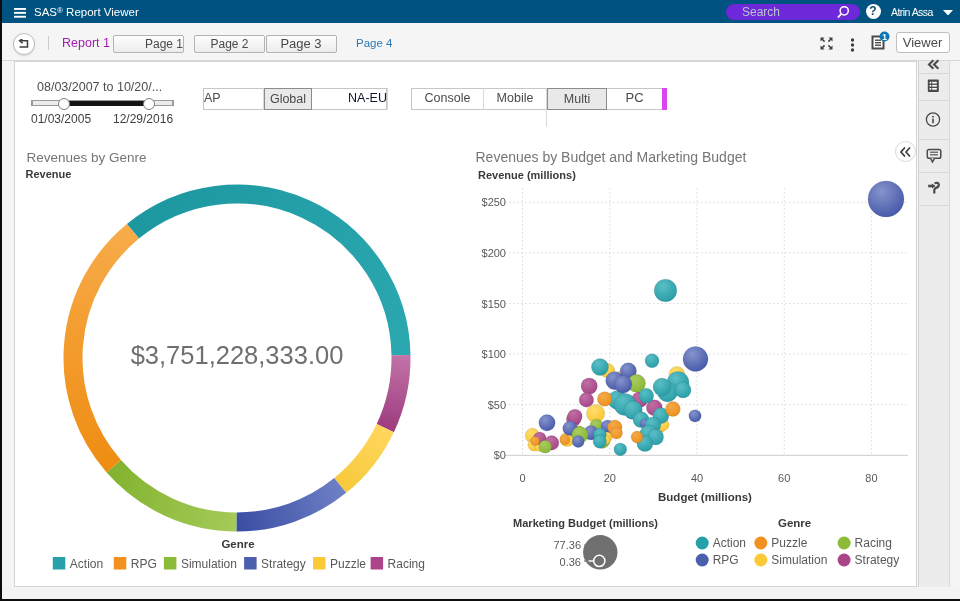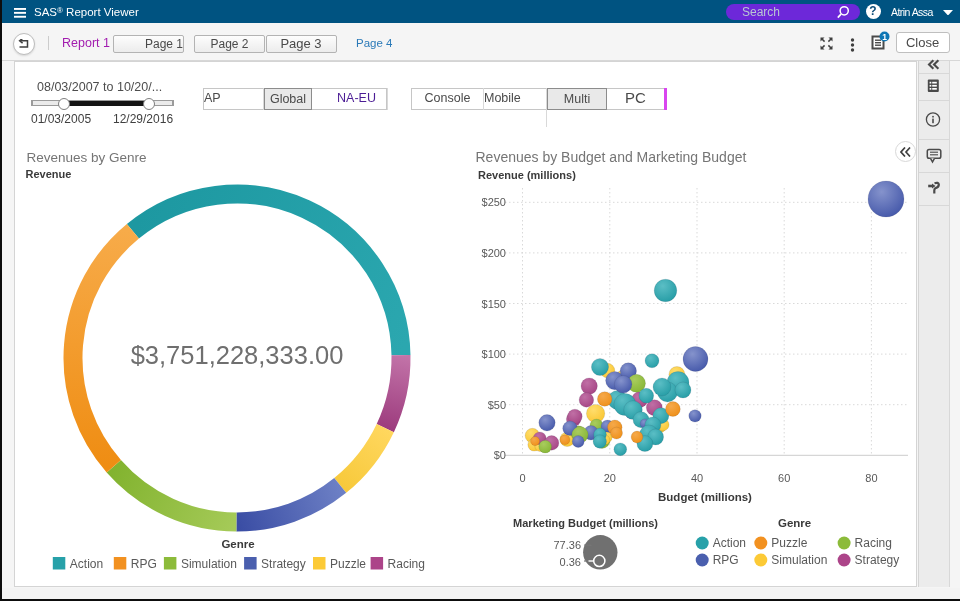--- a/index.html
+++ b/index.html
@@ -58,21 +58,21 @@
     <circle cx="2.5" cy="12" r="1.7" fill="#3f3f3f"></circle>
   </svg>
 <svg width="20" height="19" viewBox="0 0 20 19" style="position:absolute;left:870px;top:31px">
 <rect x="2.5" y="5.5" width="11" height="12" fill="#fff" stroke="#4a4a4a" stroke-width="2"></rect>
 <rect x="5" y="8.5" width="6" height="1.4" fill="#4a4a4a"></rect>
     <rect x="5" y="11" width="6" height="1.4" fill="#4a4a4a"></rect>
     <rect x="5" y="13.5" width="6" height="1.4" fill="#4a4a4a"></rect>
 <circle cx="14.5" cy="5.5" r="5" fill="#0e76b4"></circle>
 <text x="14.5" y="8.6" font-size="8.5" font-weight="bold" fill="#fff" text-anchor="middle" font-family="Liberation Sans">1</text>
 </svg>
-<div style="position:absolute;left:895.5px;top:32px;width:52px;height:19px;border:1px solid #bfbfbf;border-radius:3px;background:#fff;text-align:center;line-height:19px;font-size:13px;color:#4a4a4a">Close</div>
+<div style="position:absolute;left:895.5px;top:32px;width:52px;height:19px;border:1px solid #bfbfbf;border-radius:3px;background:#fff;text-align:center;line-height:19px;font-size:13px;color:#4a4a4a">Viewer</div>
 
 <div style="position:absolute;left:13.5px;top:60.5px;width:903px;height:526px;background:#fff;border:1px solid #d4d4d4;box-sizing:border-box"></div>
 
 <div style="position:absolute;left:917.5px;top:60.5px;width:31px;height:526px;background:#ececec;border-left:1px solid #d4d4d4;box-sizing:border-box">
 <div style="position:absolute;left:0;top:12.5px;width:31px;height:1px;background:#d8d8d8"></div>
 <div style="position:absolute;left:0;top:39px;width:31px;height:1px;background:#d8d8d8"></div>
 <div style="position:absolute;left:0;top:78.5px;width:31px;height:1px;background:#d8d8d8"></div>
 <div style="position:absolute;left:0;top:111px;width:31px;height:1px;background:#d8d8d8"></div>
 <div style="position:absolute;left:0;top:144px;width:31px;height:1px;background:#d8d8d8"></div>
 </div>
@@ -111,27 +111,27 @@
 <div style="position:absolute;left:31px;top:100px;width:139px;height:4px;border:1px solid #9b9b9b;border-left-width:2px;border-right-width:2px;background:#ebebeb"></div>
 <div style="position:absolute;left:62px;top:100.5px;width:86px;height:5px;background:#141414"></div>
 <div style="position:absolute;left:57.5px;top:98px;width:10px;height:10px;border-radius:50%;background:#fff;border:1px solid #7f7f7f"></div>
 <div style="position:absolute;left:142.5px;top:98px;width:10px;height:10px;border-radius:50%;background:#fff;border:1px solid #7f7f7f"></div>
 <div style="position:absolute;left:31px;top:112px;font-size:12px;color:#3f3f3f">01/03/2005</div>
 <div style="position:absolute;left:113px;top:112px;font-size:12px;color:#3f3f3f">12/29/2016</div>
 </div>
 <div style="position:absolute;left:203px;top:88px;width:184px;height:22px;border:1px solid #c6c6c6;box-sizing:border-box;background:#fff">
     <div style="position:absolute;left:0px;top:-1px;width:60px;height:22px;border-right:1px solid #d9d9d9;box-sizing:border-box;text-align:left;line-height:20px;font-size:12.5px;color:#4a4a4a">AP</div>
     <div style="position:absolute;left:60px;top:-1px;width:48px;height:22px;background:#e9e9e9;border:1px solid #8c8c8c;box-sizing:border-box;text-align:center;line-height:20px;font-size:12.5px;color:#4a4a4a;z-index:2">Global</div>
-    <div style="position:absolute;left:122px;top:-1px;width:62px;height:22px;border-right:1px solid #d9d9d9;box-sizing:border-box;text-align:center;line-height:20px;font-size:12.5px;color:#4c1d95">NA-EU</div>
+    <div style="position:absolute;left:122px;top:-1px;width:62px;height:22px;border-right:1px solid #d9d9d9;box-sizing:border-box;text-align:right;line-height:20px;font-size:12.5px;color:#0f172a">NA-EU</div>
   </div>
 <div style="position:absolute;left:411px;top:88px;width:255px;height:22px;border:1px solid #c6c6c6;box-sizing:border-box;background:#fff">
     <div style="position:absolute;left:0px;top:-1px;width:72px;height:22px;border-right:1px solid #d9d9d9;box-sizing:border-box;text-align:center;line-height:20px;font-size:12.5px;color:#4a4a4a">Console</div>
-    <div style="position:absolute;left:72px;top:-1px;width:63px;height:39px;border-right:1px solid #d9d9d9;box-sizing:border-box;text-align:left;line-height:20px;font-size:12.5px;color:#4a4a4a">Mobile</div>
+    <div style="position:absolute;left:72px;top:-1px;width:63px;height:39px;border-right:1px solid #d9d9d9;box-sizing:border-box;text-align:center;line-height:20px;font-size:12.5px;color:#4a4a4a">Mobile</div>
     <div style="position:absolute;left:135px;top:-1px;width:60px;height:22px;background:#e9e9e9;border:1px solid #8c8c8c;box-sizing:border-box;text-align:center;line-height:20px;font-size:12.5px;color:#4a4a4a;z-index:2">Multi</div>
-    <div style="position:absolute;left:195px;top:-1px;width:60px;height:22px;border-right:3px solid #d946ef;box-sizing:border-box;text-align:center;line-height:20px;font-size:15px;color:#4a4a4a">PC</div>
+    <div style="position:absolute;left:195px;top:-1px;width:60px;height:22px;border-right:5px solid #d946ef;box-sizing:border-box;text-align:center;line-height:20px;font-size:13px;color:#4a4a4a">PC</div>
   </div>
 
 <svg style="position:absolute;left:0;top:0" width="460" height="590" viewBox="0 0 460 590">
 <defs>
       <linearGradient id="dg0" gradientUnits="userSpaceOnUse" x1="132.9" y1="231.3" x2="401.0" y2="355.1">
         <stop offset="0" stop-color="#1d98a1"></stop>
         <stop offset="1" stop-color="#2ba7af"></stop>
       </linearGradient>
       <linearGradient id="dg1" gradientUnits="userSpaceOnUse" x1="401.0" y1="355.1" x2="385.3" y2="428.1">
         <stop offset="0" stop-color="#c273a8"></stop>

